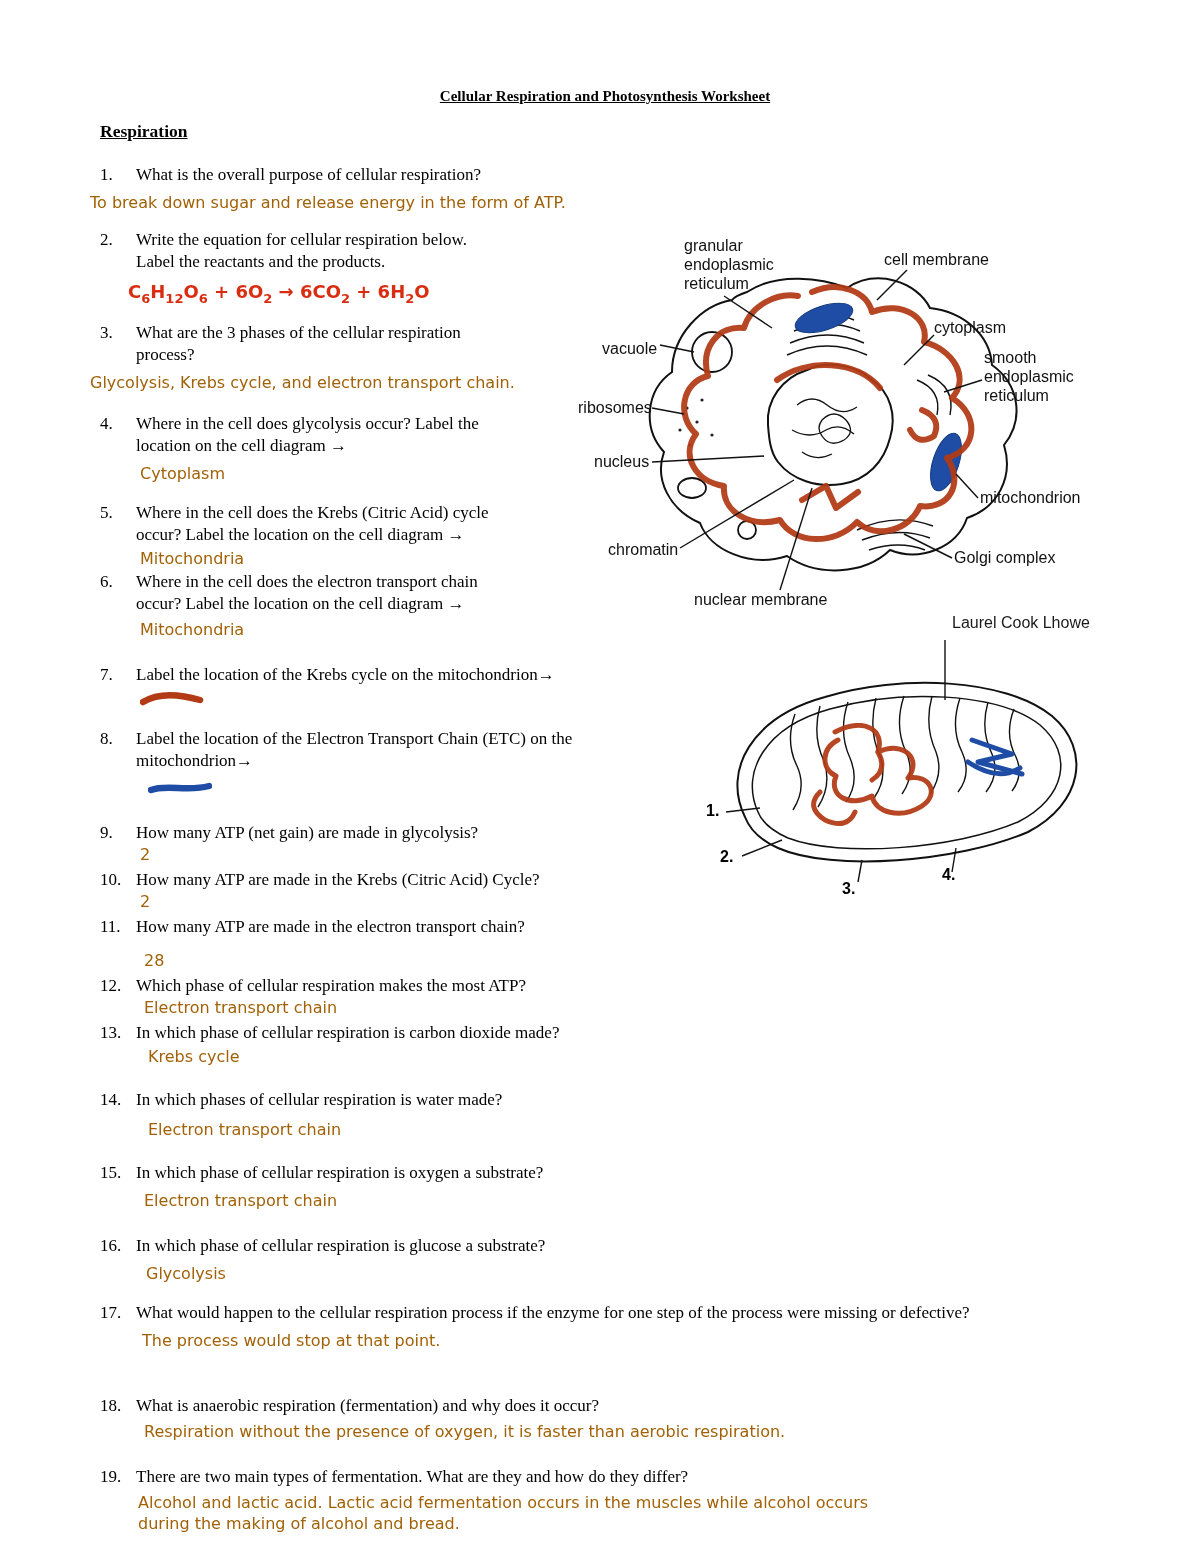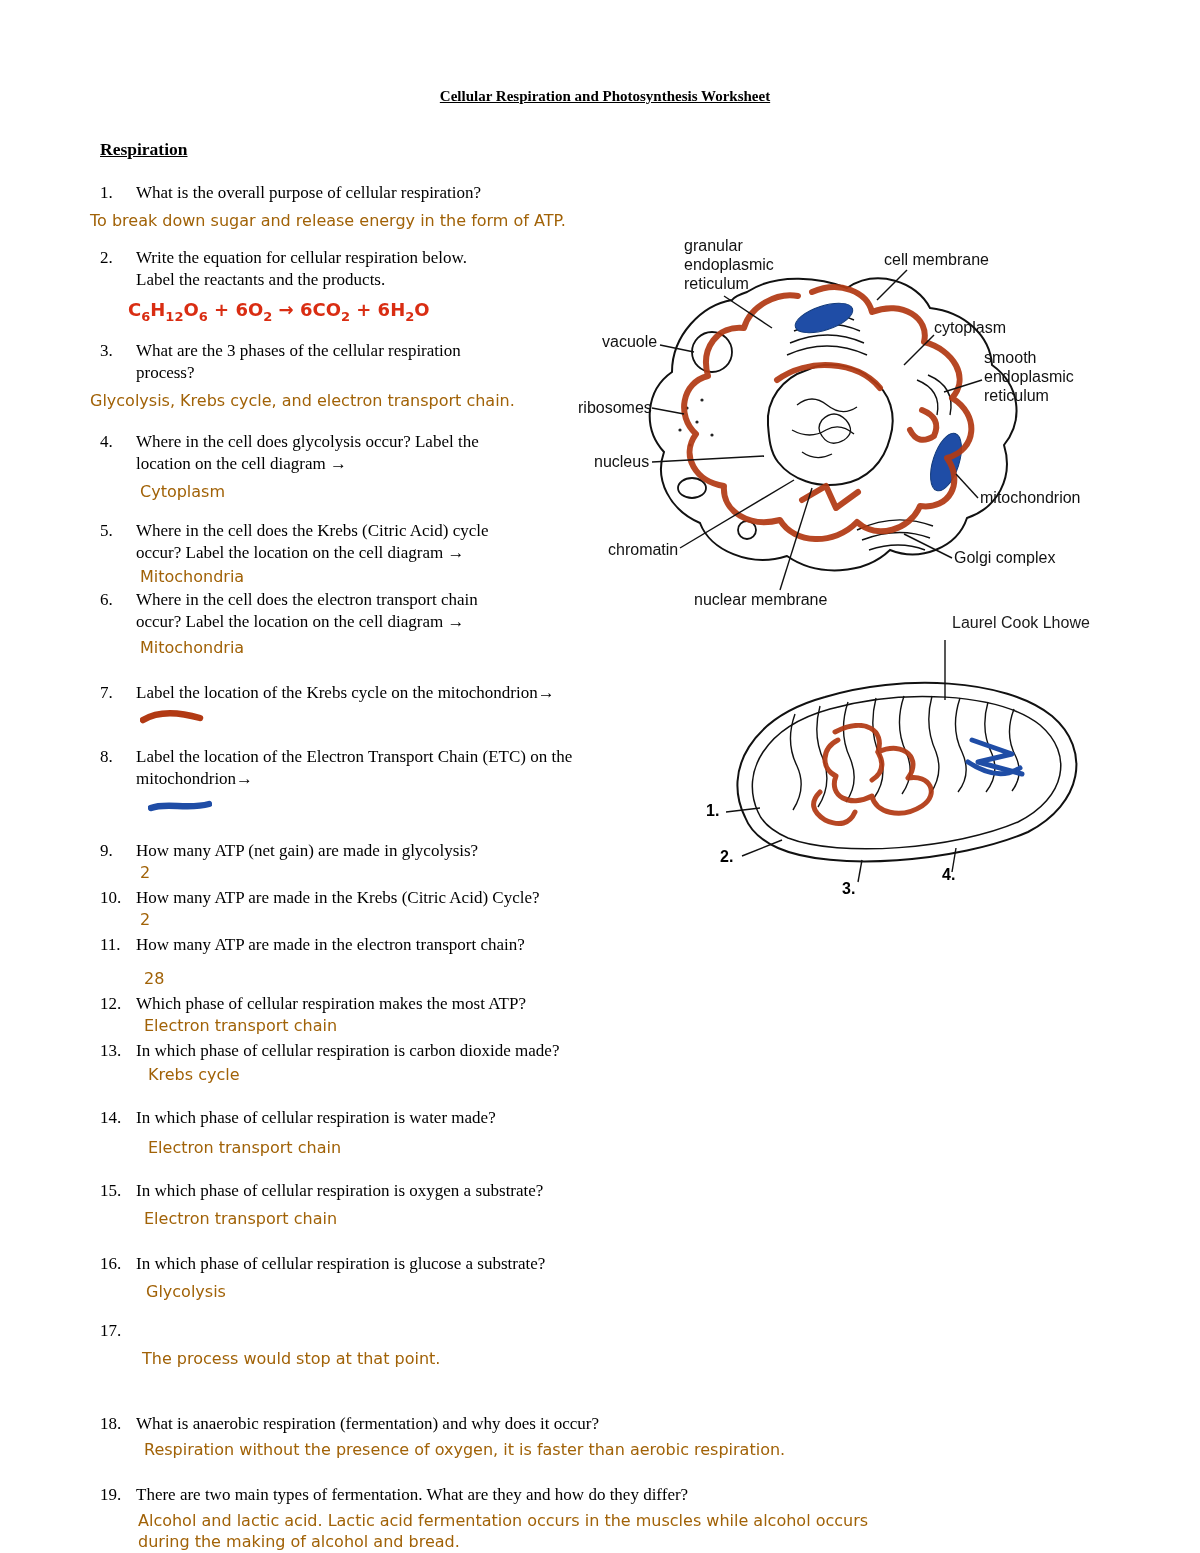--- a/index.html
+++ b/index.html
@@ -1,20 +1,20 @@
 <!DOCTYPE html>
 <html><head>
 <meta charset="utf-8">
 <style>
   html,body { margin:0; padding:0; background:#ffffff; }
   .page { position:relative; width:1200px; height:1553px; background:#fff; overflow:hidden;
           font-family:"Liberation Serif", serif; color:#000; }
   .content { position:absolute; left:100px; top:88px; width:1010px; }
   .title { text-align:center; font-weight:bold; text-decoration:underline; font-size:15px; }
-  .section { font-weight:bold; text-decoration:underline; font-size:17.5px; margin-top:34px; }
+  .section { font-weight:bold; text-decoration:underline; font-size:17.5px; margin-top:16px; }
   .q { display:flex; font-size:17px; line-height:22px; }
   .qnum { width:36px; flex:none; }
   .qtext { white-space:pre-line; }
   .answer { font-family:"DejaVu Sans", sans-serif; color:#a16207; font-size:16px;
             line-height:21px; margin:6px 0 0 40px; white-space:pre-line; }
   .equation { font-family:"DejaVu Sans", sans-serif; font-weight:bold; color:#d92d12;
               font-size:18px; margin:8px 0 0 28px; }
   .equation sub { font-size:13px; }
   .mark { height:18px; }
   .diagram { position:absolute; }
@@ -120,38 +120,39 @@
     <div class="answer" style="margin-top:0;margin-left:44px">Electron transport chain</div>
 
     <div class="q" style="margin-top:4px">
       <span class="qnum">13.</span>
       <span class="qtext">In which phase of cellular respiration is carbon dioxide made?</span>
     </div>
     <div class="answer" style="margin-top:2px;margin-left:48px">Krebs cycle</div>
 
     <div class="q" style="margin-top:22px">
       <span class="qnum">14.</span>
-      <span class="qtext">In which phase of cellular respiration is water made?</span>
+      <span class="qtext">In which phases of cellular respiration is water made?</span>
     </div>
     <div class="answer" style="margin-top:8px;margin-left:48px">Electron transport chain</div>
 
     <div class="q" style="margin-top:22px">
       <span class="qnum">15.</span>
       <span class="qtext">In which phase of cellular respiration is oxygen a substrate?</span>
     </div>
     <div class="answer" style="margin-top:6px;margin-left:44px">Electron transport chain</div>
 
     <div class="q" style="margin-top:24px">
       <span class="qnum">16.</span>
       <span class="qtext">In which phase of cellular respiration is glucose a substrate?</span>
     </div>
     <div class="answer" style="margin-top:6px;margin-left:46px">Glycolysis</div>
 
     <div class="q" style="margin-top:18px">
       <span class="qnum">17.</span>
+      <span class="qtext">What would happen to the cellular respiration process if the enzyme for one step of the process were missing or defective?</span>
     </div>
     <div class="answer" style="margin-top:6px;margin-left:42px">The process would stop at that point.</div>
 
     <div class="q" style="margin-top:44px">
       <span class="qnum">18.</span>
       <span class="qtext">What is anaerobic respiration (fermentation) and why does it occur?</span>
     </div>
     <div class="answer" style="margin-top:4px;margin-left:44px">Respiration without the presence of oxygen,  it is faster than aerobic respiration.</div>
 
     <div class="q" style="margin-top:24px">
@@ -234,21 +235,21 @@
         <line x1="80" y1="232" x2="192" y2="226"></line>
         <line x1="406" y1="268" x2="384" y2="244"></line>
         <line x1="108" y1="318" x2="222" y2="250"></line>
         <line x1="380" y1="328" x2="332" y2="304"></line>
         <line x1="208" y1="360" x2="240" y2="258"></line>
       </g>
     </svg>
     <div class="dlabel" style="left:112px;top:6px;width:112px">granular endoplasmic reticulum</div>
     <div class="dlabel" style="left:312px;top:20px;width:130px">cell membrane</div>
     <div class="dlabel" style="left:362px;top:88px;width:100px">cytoplasm</div>
-    <div class="dlabel" style="left:30px;top:102px;width:70px">vacuole</div>
+    <div class="dlabel" style="left:30px;top:109px;width:70px">vacuole</div>
     <div class="dlabel" style="left:412px;top:118px;width:118px">smooth endoplasmic reticulum</div>
     <div class="dlabel" style="left:6px;top:168px;width:90px">ribosomes</div>
     <div class="dlabel" style="left:22px;top:222px;width:70px">nucleus</div>
     <div class="dlabel" style="left:408px;top:258px;width:130px">mitochondrion</div>
     <div class="dlabel" style="left:36px;top:310px;width:90px">chromatin</div>
     <div class="dlabel" style="left:382px;top:318px;width:130px">Golgi complex</div>
     <div class="dlabel" style="left:122px;top:360px;width:200px">nuclear membrane</div>
   </div>
 
   <div class="diagram" style="left:700px;top:612px;width:430px;height:300px">

